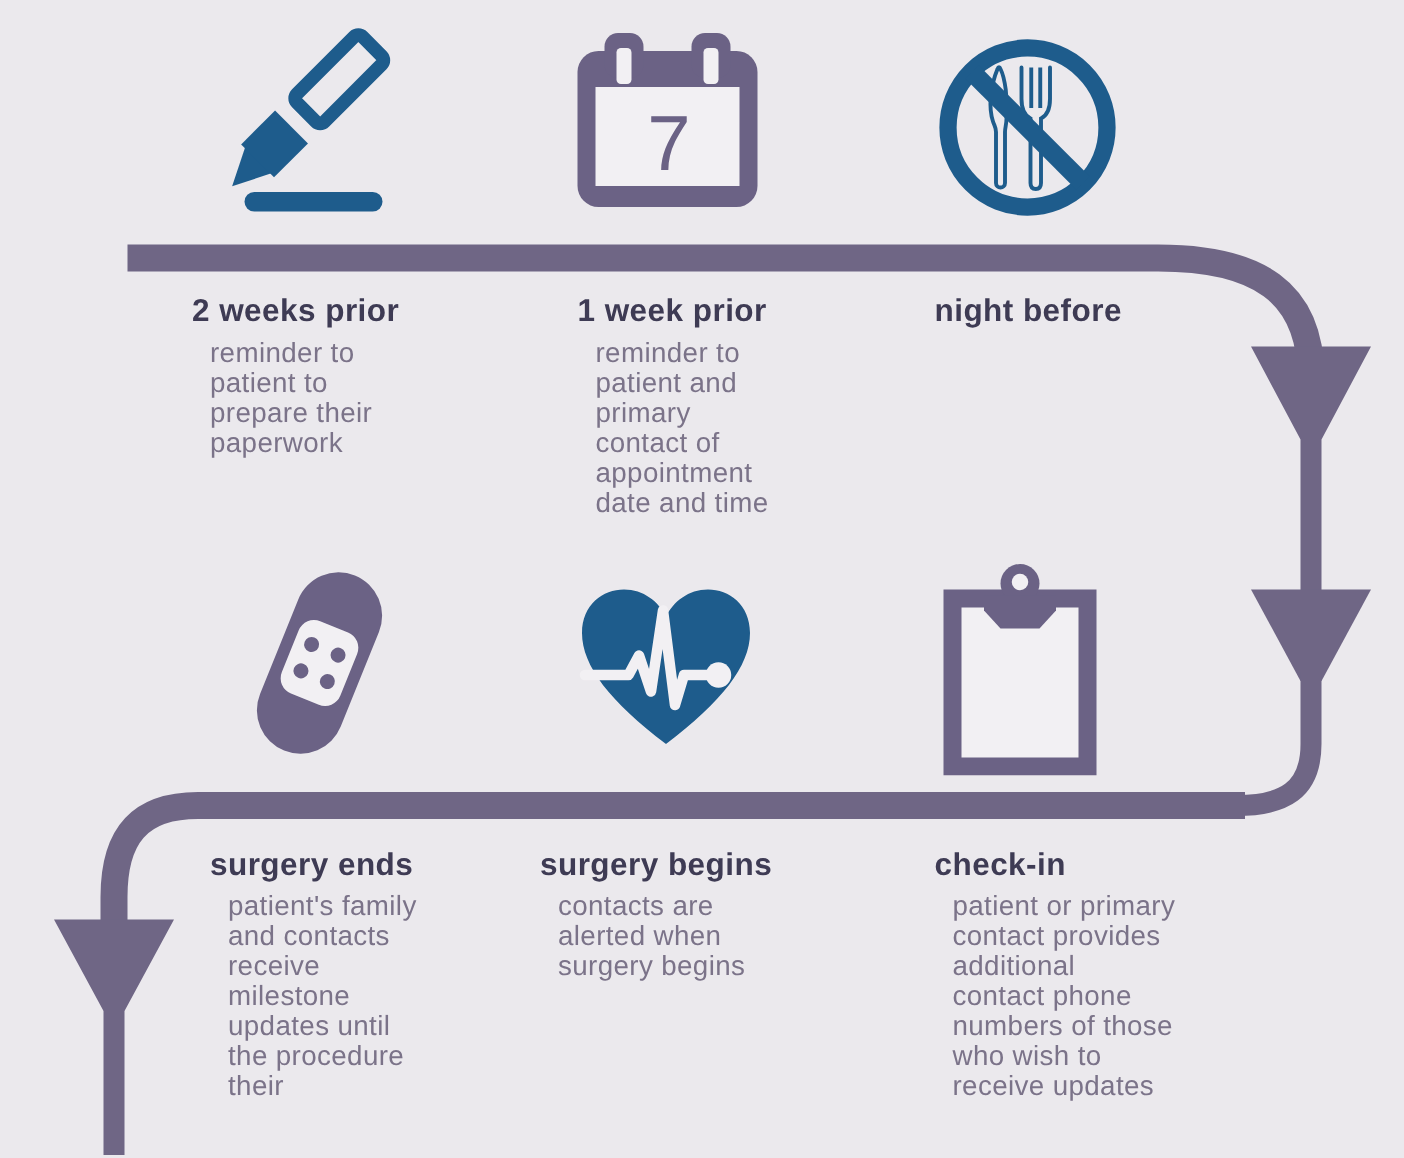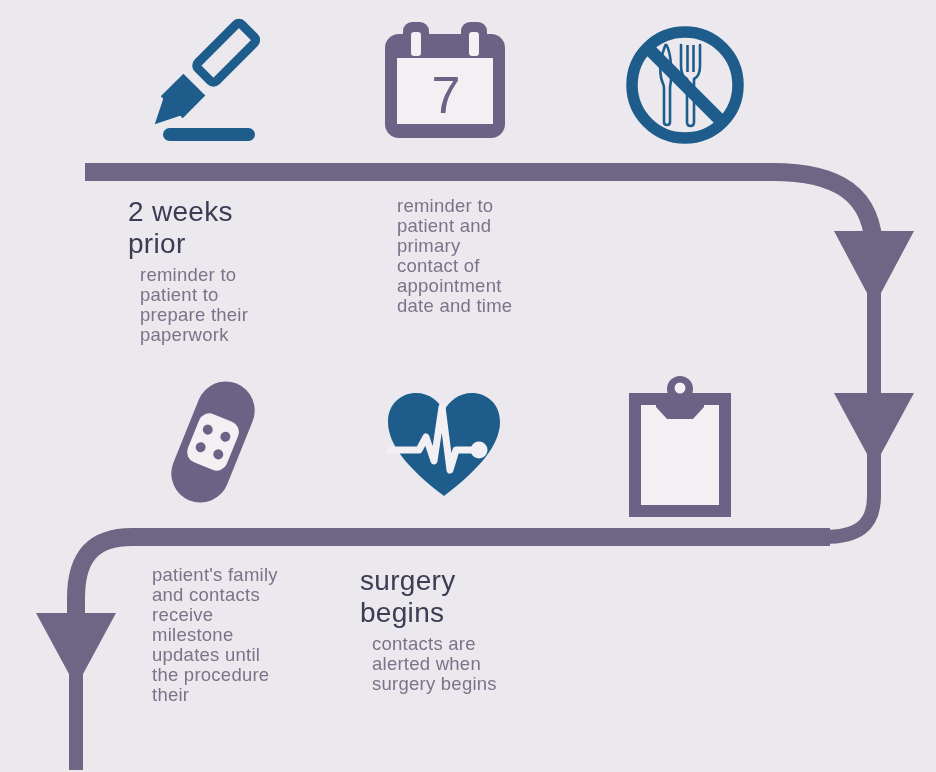--- a/index.html
+++ b/index.html
@@ -15,21 +15,21 @@
   .flow .thin  { stroke:var(--path-color); fill:none; stroke-width:14px; }
   .flow .solid { fill:var(--path-color); }
   .icon { position:absolute; }
   .p-fill  { fill:var(--icon-purple); }
   .p-inner { fill:var(--icon-inner); }
   .b-fill  { fill:var(--icon-blue); }
   .b-line  { stroke:var(--icon-blue); fill:none; }
   .w-line  { stroke:var(--icon-inner); fill:none; }
   .step { position:absolute; }
   .step .title {
-    font-size:28px; font-weight:normal; color:var(--heading-color);
+    font-size:21px; font-weight:bold; color:var(--heading-color);
     letter-spacing:.3px; margin:0 0 5px 0;
   }
   .step .desc {
     font-size:18.5px; color:var(--body-color); line-height:20px;
     letter-spacing:.25px; white-space:pre-line;margin-left:12px;
   }
   .cal-day {
     font-family:"Liberation Sans", sans-serif; font-size:52px; font-weight:400;
     fill:var(--icon-purple);
   }
@@ -112,41 +112,52 @@
   </div>
 
   <div class="step" style="left:128px; top:196px; width:165px;">
     <div class="title">2 weeks prior</div>
     <div class="desc">reminder to
 patient to
 prepare their
 paperwork</div>
   </div>
   <div class="step" style="left:385px; top:196px; width:170px;">
+    <div class="title">1 week prior</div>
     <div class="desc">reminder to
 patient and
 primary
 contact of
 appointment
 date and time</div>
   </div>
   <div class="step" style="left:623px; top:196px; width:185px;">
+    <div class="title">night before</div>
   </div>
 
   <div class="step" style="left:140px; top:565px; width:175px;">
+    <div class="title">surgery ends</div>
     <div class="desc">patient's family
 and contacts
 receive
 milestone
 updates until
 the procedure
 their</div>
   </div>
   <div class="step" style="left:360px; top:565px; width:180px;">
     <div class="title">surgery begins</div>
     <div class="desc">contacts are
 alerted when
 surgery begins</div>
   </div>
   <div class="step" style="left:623px; top:565px; width:195px;">
+    <div class="title">check-in</div>
+    <div class="desc">patient or primary
+contact provides
+additional
+contact phone
+numbers of those
+who wish to
+receive updates</div>
   </div>
 
 </div>
 
 </body></html>

